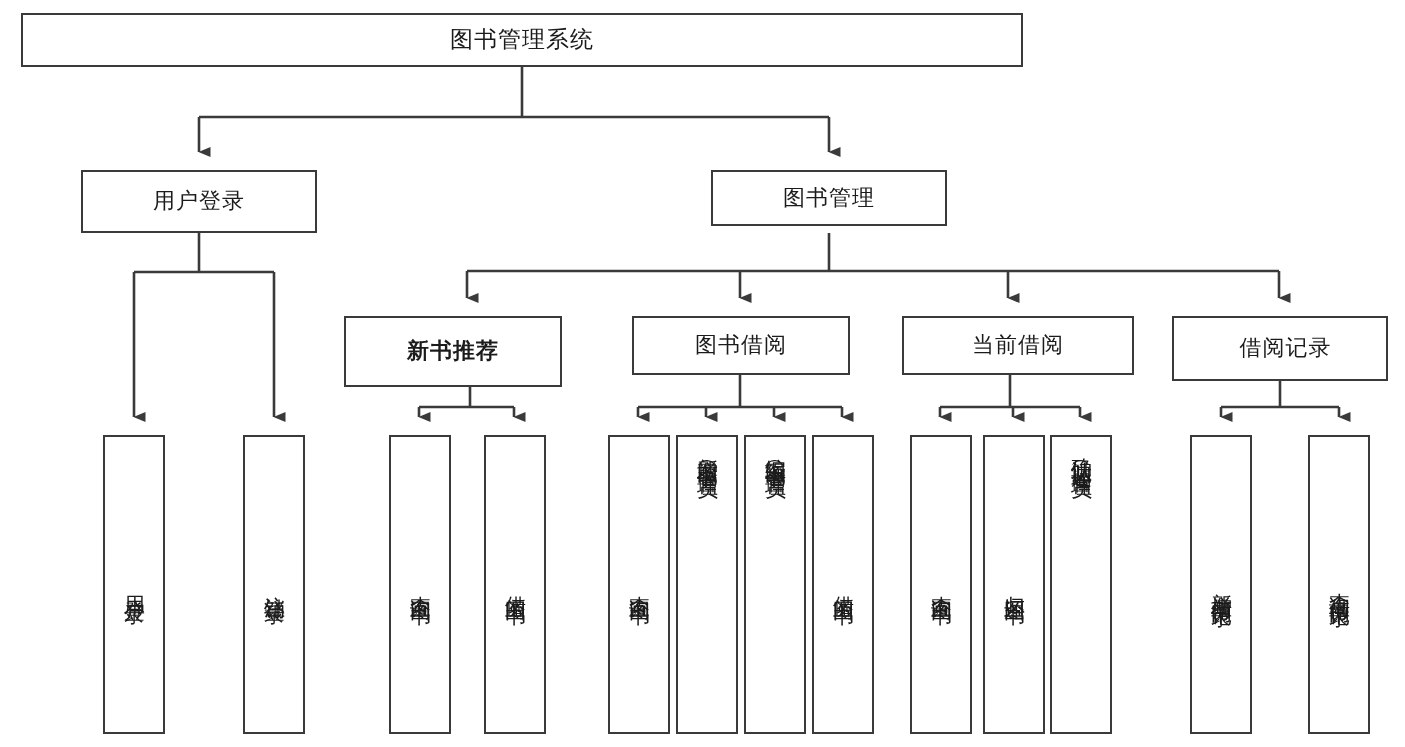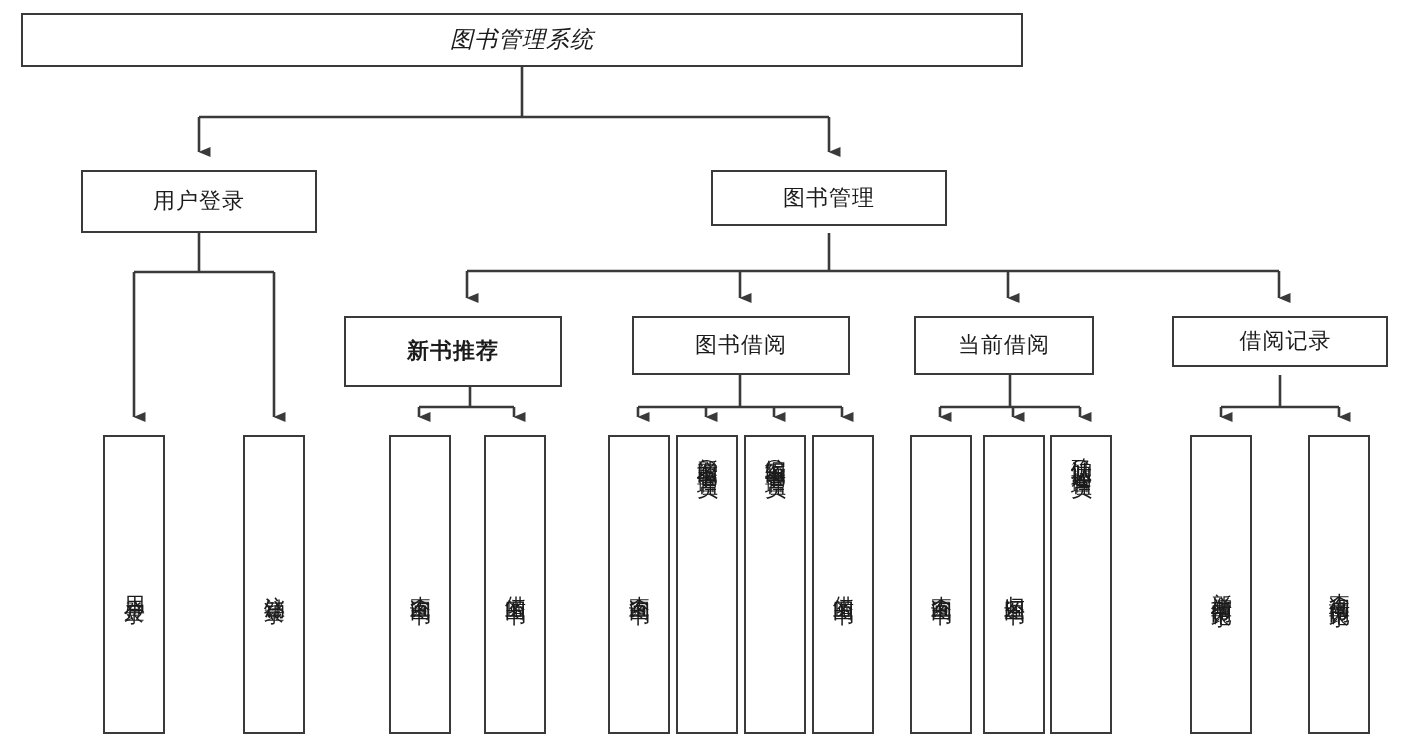--- a/index.html
+++ b/index.html
@@ -38,21 +38,20 @@
     color: #1b1b1b;
     letter-spacing: 1px;
     white-space: nowrap;
     line-height: 1.1;
   }
   .node.horizontal .node-label {
     font-size: 22px;
   }
   .node.root .node-label {
     font-size: 23px;
-    font-style: italic;
   }
   .node.vertical {
     align-items: flex-start;
     justify-content: center;
     padding-top: 4px;
   }
   .node.vertical .node-label {
     writing-mode: vertical-rl;
     text-orientation: upright;
     font-size: 21px;
@@ -138,24 +137,24 @@
       </div>
       <div class="node horizontal" style="left: 711px; top: 170px; width: 236px; height: 56px;">
         <span class="node-label">图书管理</span>
       </div>
       <div class="node horizontal" style="left: 344px; top: 316px; width: 218px; height: 71px; font-weight: bold;">
         <span class="node-label">新书推荐</span>
       </div>
       <div class="node horizontal" style="left: 632px; top: 316px; width: 218px; height: 59px;">
         <span class="node-label">图书借阅</span>
       </div>
-      <div class="node horizontal" style="left: 902px; top: 316px; width: 180px; height: 59px; margin-left: 12px;">
+      <div class="node horizontal" style="left: 902px; top: 316px; width: 232px; height: 59px;">
         <span class="node-label">当前借阅</span>
       </div>
-      <div class="node horizontal" style="left: 1172px; top: 316px; width: 216px; height: 51px; padding-left: 11px;">
+      <div class="node horizontal" style="left: 1172px; top: 316px; width: 216px; height: 65px; padding-left: 11px;">
         <span class="node-label">借阅记录</span>
       </div>
       <div class="node vertical centered" style="left: 103px; top: 435px; width: 62px; height: 299px;">
         <span class="node-label">用户登录</span>
       </div>
       <div class="node vertical centered" style="left: 243px; top: 435px; width: 62px; height: 299px;">
         <span class="node-label">注销登录</span>
       </div>
       <div class="node vertical centered" style="left: 389px; top: 435px; width: 62px; height: 299px;">
         <span class="node-label">查询图书</span>

